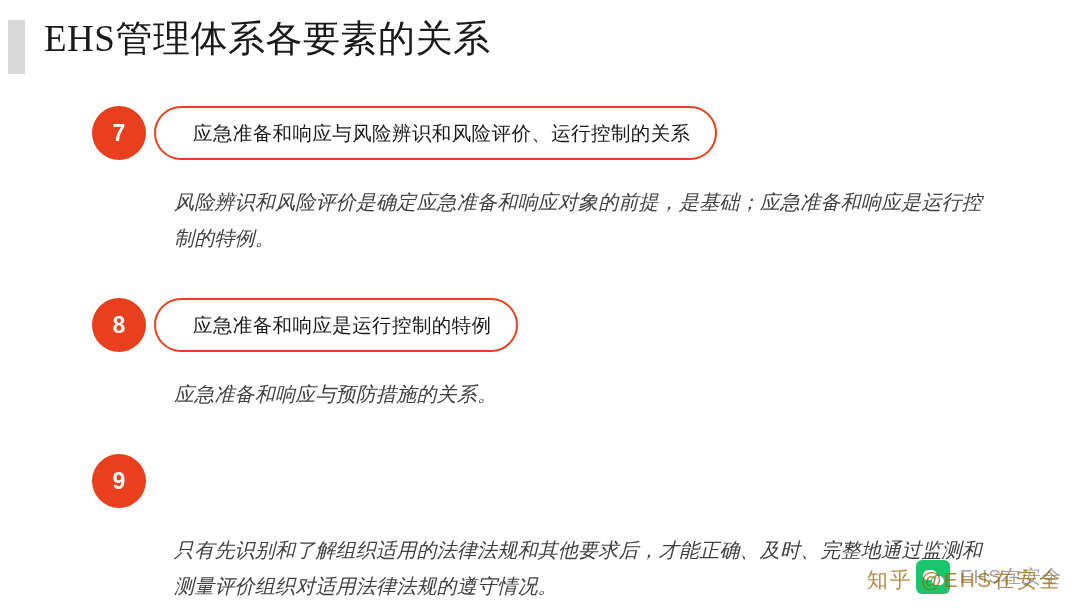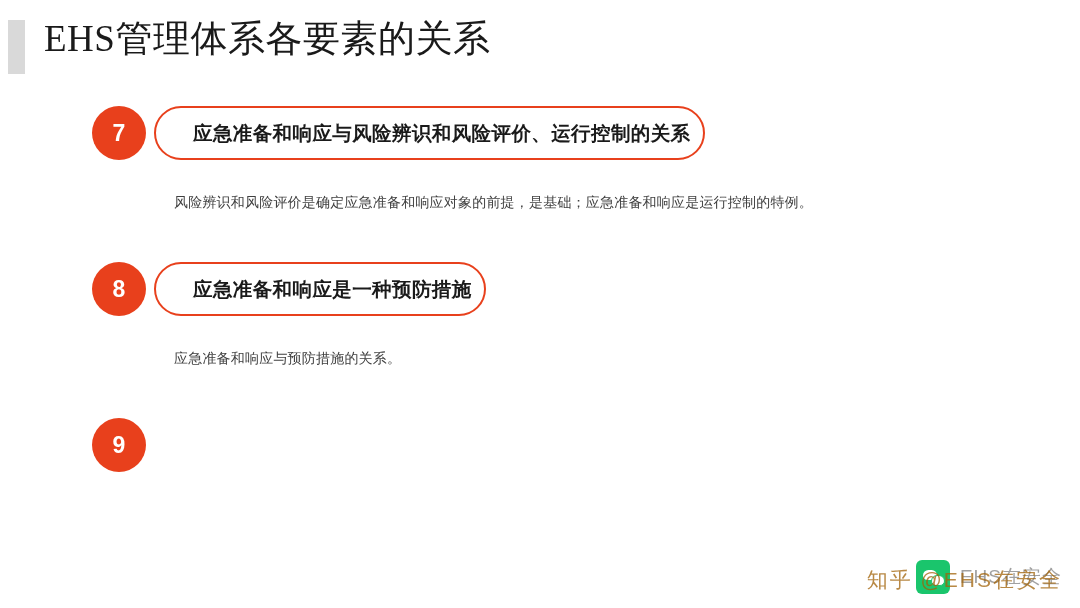--- a/index.html
+++ b/index.html
@@ -86,35 +86,36 @@
     height: 54px;
     border: 2.5px solid #e8401c;
     border-radius: 28px;
     box-sizing: border-box;
     display: flex;
     align-items: center;
     background: #ffffff;
   }
   .pill-text {
     padding-left: 37px;
-    padding-right: 12px;
+    padding-right: 24px;
     font-size: 19.5px;
-    font-weight: bold;
+    font-weight: normal;
     color: #1a1a1a;
     letter-spacing: 0.4px;
     white-space: nowrap;
   }
   .desc {
     margin-left: 174px;
     margin-top: 16px;
     width: 820px;
-    font-size: 14px;
+    font-size: 20px;
     line-height: 36px;
     color: #404040;
     letter-spacing: 0.2px;
+    font-style: italic;
   }
 
   
   .item-1 { margin-top: 0px; }
   .item-2 { margin-top: 42px; }
   .item-3 { margin-top: 42px; }
 
   
   .watermark {
     position: absolute;
@@ -192,30 +193,31 @@
           <span class="pill-text">应急准备和响应与风险辨识和风险评价、运行控制的关系</span>
         </div>
       </div>
       <div class="desc">风险辨识和风险评价是确定应急准备和响应对象的前提，是基础；应急准备和响应是运行控制的特例。</div>
     </div>
 
     <div class="item item-2">
       <div class="item-head">
         <div class="badge">8</div>
         <div class="pill">
-          <span class="pill-text">应急准备和响应是一种预防措施</span>
+          <span class="pill-text">应急准备和响应是运行控制的特例</span>
         </div>
       </div>
       <div class="desc">应急准备和响应与预防措施的关系。</div>
     </div>
 
     <div class="item item-3">
       <div class="item-head">
         <div class="badge">9</div>
       </div>
+      <div class="desc">只有先识别和了解组织适用的法律法规和其他要求后，才能正确、及时、完整地通过监测和测量评价组织对适用法律法规的遵守情况。</div>
     </div>
 
   </div>
 
   <div class="watermark">
     <div class="wm-logo"></div>
     <div class="wm-text">EHS在安全</div>
   </div>
   <div class="wm-overlay">知乎 @EHS在安全</div>
 

